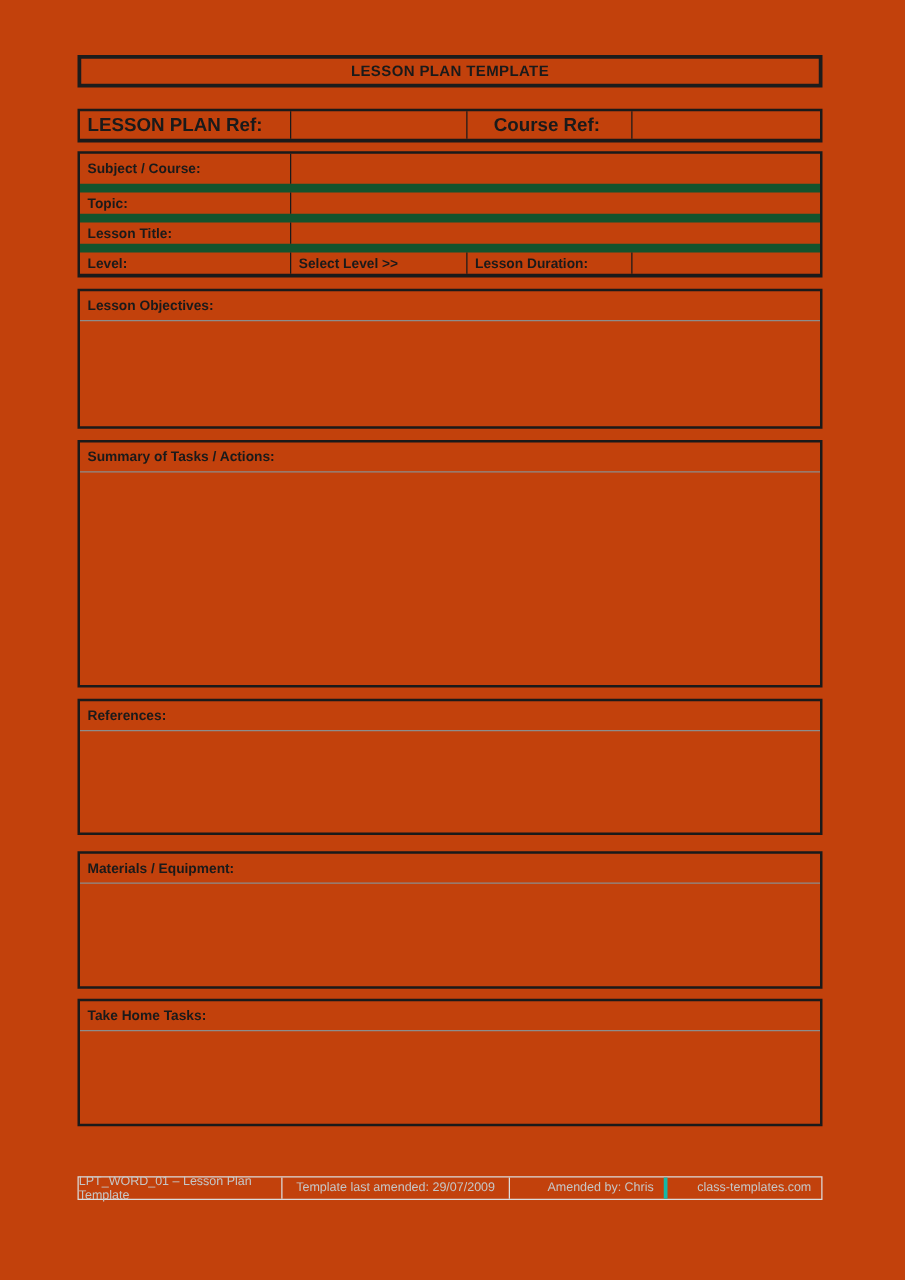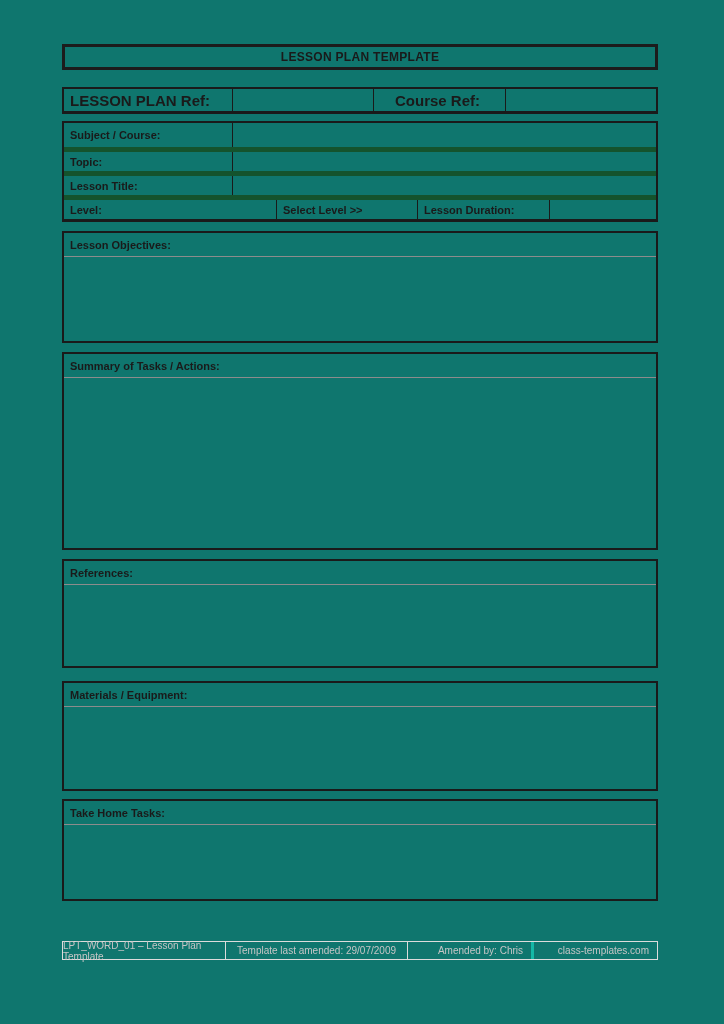--- a/index.html
+++ b/index.html
@@ -1,20 +1,20 @@
 <!DOCTYPE html>
 <html><head>
 <meta charset="utf-8">
 <style>
   html, body { margin: 0; padding: 0; background: #ffffff; }
   .page {
     position: relative;
     width: 724px;
     height: 1024px;
-    background: #0f766e;
+    background: #c2410c;
     font-family: "Liberation Sans", sans-serif;
     color: #1a1a1a;
     overflow: hidden;
   }
   .content {
     box-sizing: border-box;
     margin-left: 62px;
     width: 596px;
     padding-top: 44px;
   }
@@ -54,30 +54,30 @@
   .ref-table .c3 { width: 132px; border-left: 1px solid #1a1a1a; padding-left: 21px; }
   .ref-table .c4 { flex: 1; border-left: 1px solid #1a1a1a; }
 
   
   .details {
     margin-top: 7px;
     border: 2px solid #1a1a1a;
     border-bottom-width: 3px;
   }
   .drow { display: flex; height: 24px; }
-  .drow + .drow { border-top: 5px solid #14532d; text-align: center; }
+  .drow + .drow { border-top: 7px solid #14532d; text-align: center; }
   .drow .cell {
     height: 100%;
     display: flex;
     align-items: center;
     font-size: 11px;
   }
   .drow .label { font-weight: bold; padding-left: 6px; }
   .drow .c1 { width: 168px; }
-  .drow .c2 { width: 141px; border-left: 1px solid #1a1a1a; margin-left: 44px; }
+  .drow .c2 { width: 141px; border-left: 1px solid #1a1a1a; }
   .drow .c3 { width: 132px; border-left: 1px solid #1a1a1a; }
   .drow .cflex { flex: 1; border-left: 1px solid #1a1a1a; }
   .drow .bold { font-weight: bold; }
 
   
   .section { border: 2px solid #1a1a1a; }
   .section-header {
     height: 24px;
     border-bottom: 1px solid #8c8c8c;
     display: flex;

